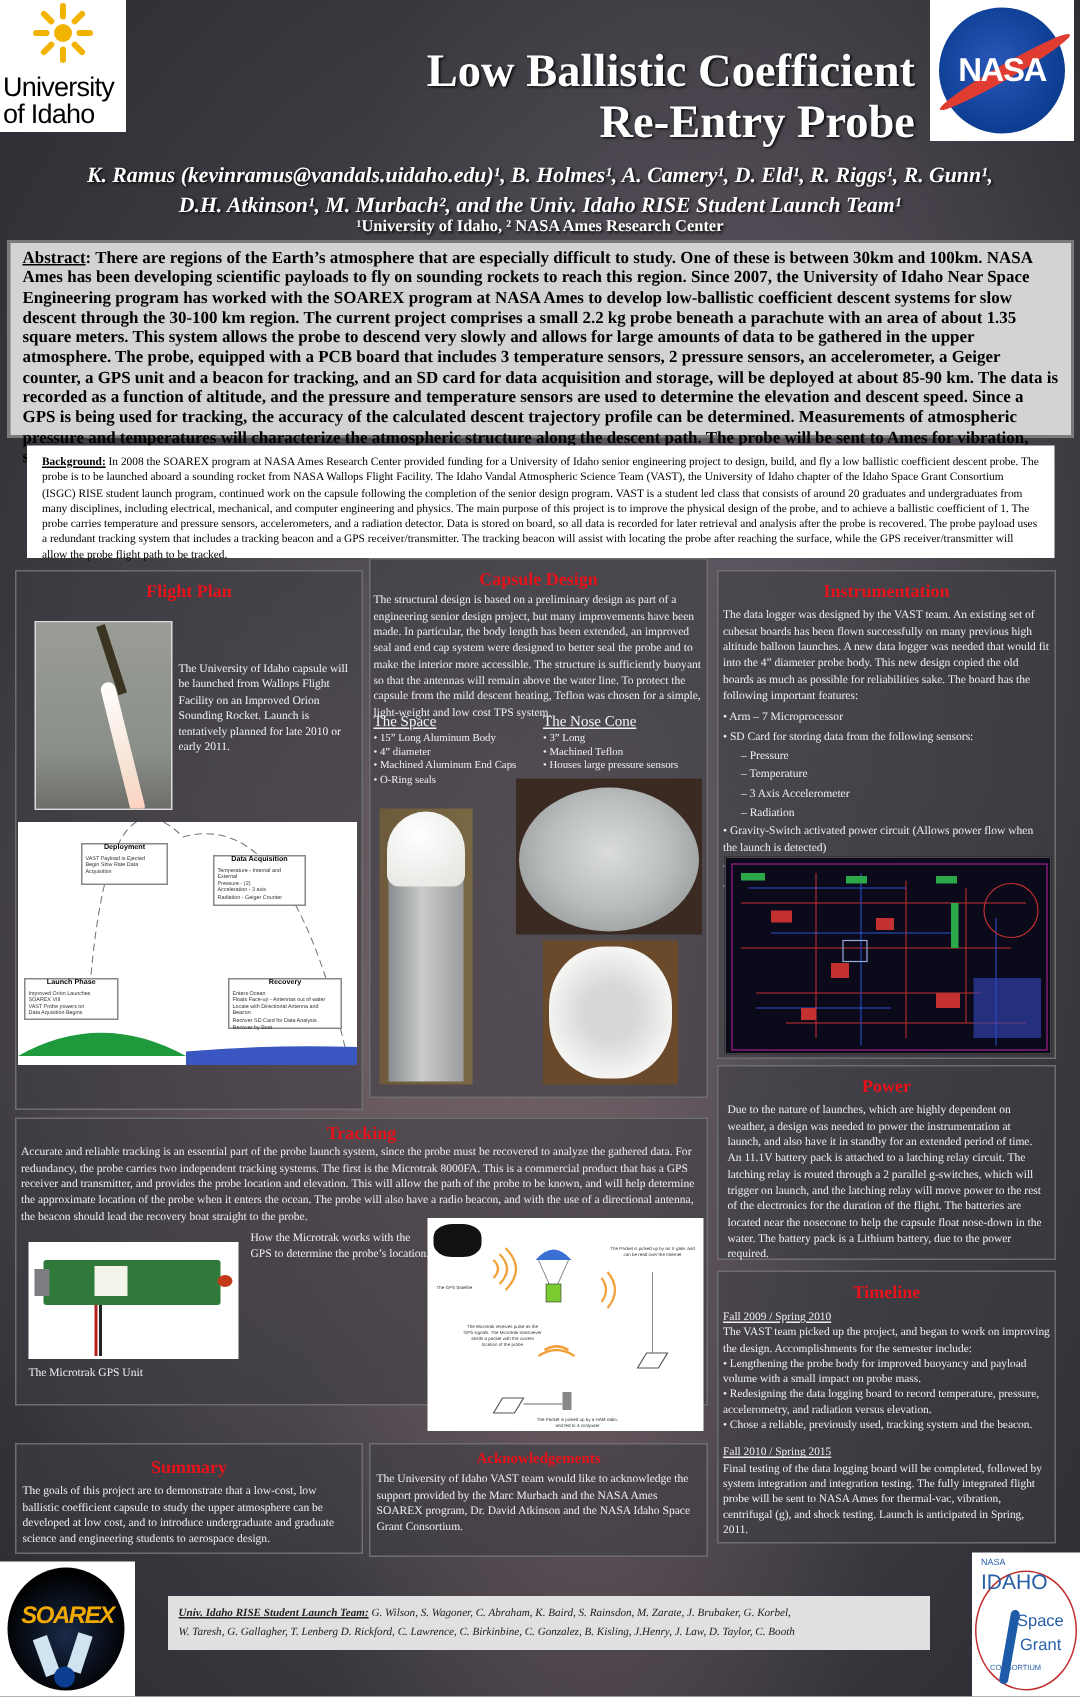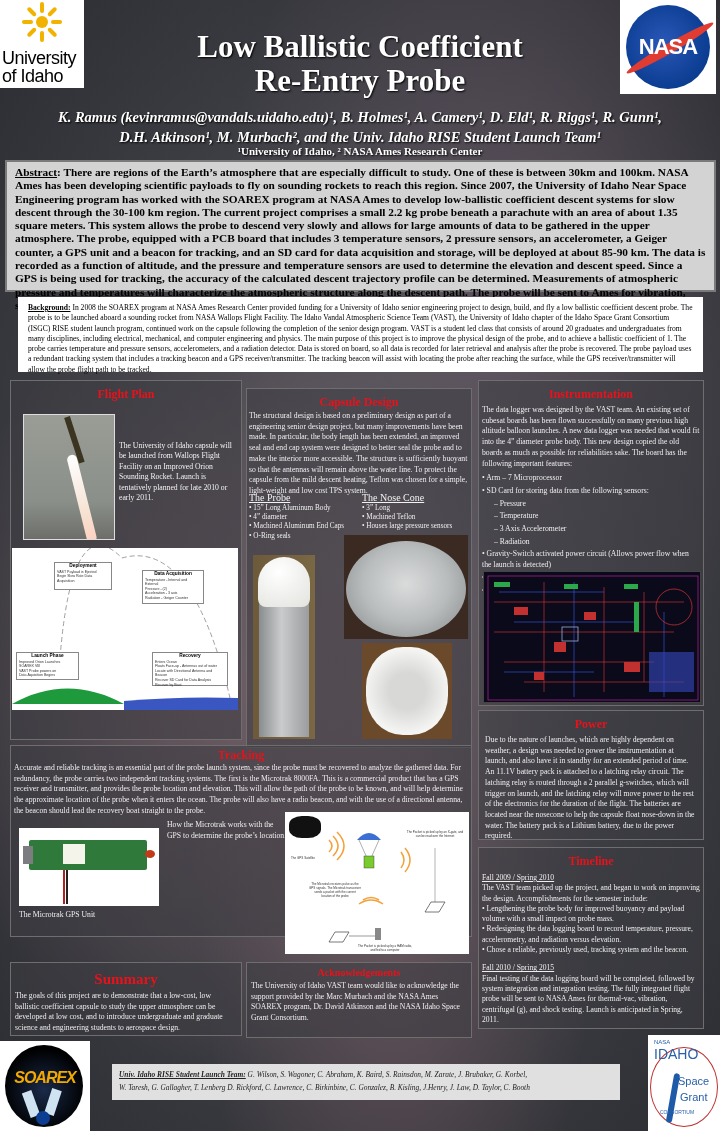--- a/index.html
+++ b/index.html
@@ -12,38 +12,38 @@
       radial-gradient(ellipse at 50% 50%, #5a5a60 0%, #3e3f45 55%, #2c2d32 100%);}
   .abs{position:absolute}
   .logo-ui{left:0;top:0;width:84px;height:88px;background:#fff;display:flex;flex-direction:column;align-items:flex-start;justify-content:flex-end;padding:0 0 3px 2px}
   .logo-ui .sun{position:absolute;left:22px;top:2px;width:40px;height:40px}
   .logo-ui .t1{font-family:"Liberation Sans",sans-serif;font-size:18px;color:#000;line-height:17px;letter-spacing:-0.5px}
   .logo-ui .t2{font-family:"Liberation Sans",sans-serif;font-size:18px;color:#000;line-height:18px;letter-spacing:-0.5px}
   .logo-nasa{left:620px;top:0;width:96px;height:94px;background:#fff;display:flex;align-items:center;justify-content:center}
   .nasa-disc{width:84px;height:84px;border-radius:50%;background:radial-gradient(circle at 45% 45%,#2a57b8,#0b3d91 70%);position:relative;display:flex;align-items:center;justify-content:center}
   .nasa-disc span{font-family:"Liberation Sans",sans-serif;font-weight:bold;font-size:22px;color:#fff;position:relative;z-index:2;letter-spacing:-1px}
   .nasa-disc .swoosh{position:absolute;left:-6px;top:38px;width:100px;height:10px;background:#e03c31;transform:rotate(-30deg);border-radius:50%;z-index:1}
-  .title{left:110px;width:500px;top:30px;text-align:center;font-size:31px;font-weight:bold;line-height:34px;color:#fff;text-shadow:1px 1px 2px #000}
+  .title{left:110px;width:500px;top:30px;text-align:right;font-size:31px;font-weight:bold;line-height:34px;color:#fff;text-shadow:1px 1px 2px #000}
   .authors{left:20px;width:680px;top:107px;text-align:center;font-size:14.5px;font-style:italic;font-weight:bold;line-height:20px;text-shadow:1px 1px 2px #000}
   .affil{left:20px;width:680px;top:145px;text-align:center;font-size:11px;font-weight:bold;text-shadow:1px 1px 2px #000}
   .abstract{left:5px;top:160px;width:711px;height:132px;background:#d3d3d3;color:#000;font-size:11.3px;font-weight:bold;line-height:13.3px;padding:4px 8px;border:2px solid #7a7a7a}
   .abstract u,.bg u{text-decoration:underline}
   .bg{left:18px;top:297px;width:685px;height:75px;background:#fff;color:#000;font-size:7.6px;line-height:10.3px;padding:6px 10px;}
   .panel{border:1px solid #6e6e6e;background:rgba(60,60,66,.55)}
   .ptitle{color:#e8121b;font-weight:bold;text-align:center;font-size:12px}
   .ptext{font-size:7.7px;line-height:10.7px;color:#eee}
   .flight{left:10px;top:380px;width:232px;height:360px}
   .rocket{left:12px;top:33px;width:92px;height:126px;background:linear-gradient(180deg,#9a9d96 0%,#8a8f89 70%,#6d6e69 100%);border:1px solid #ddd;overflow:hidden}
   .rocket .body{position:absolute;left:40px;top:2px;width:6px;height:48px;background:#3a3420;transform:rotate(-18deg);transform-origin:top}
   .rocket .plume{position:absolute;left:42px;top:40px;width:10px;height:90px;background:linear-gradient(180deg,#fff,#f6e0d0 70%,#ffd0c0);transform:rotate(-14deg);transform-origin:top;border-radius:5px}
   .flight-text{left:108px;top:60px;width:115px;color:#f2f2f2;font-size:7.7px;line-height:10.4px}
   .diagram{left:12px;top:548px;width:226px;height:162px;background:#fff;color:#000;font-family:"Liberation Sans",sans-serif}
   .dbox{position:absolute;border:1px solid #888;background:#fff;font-size:3.6px;line-height:4.6px;padding:1px 2px;color:#333}
   .dbox b{display:block;text-align:center;font-size:4.8px;color:#000;margin-bottom:1px}
-  .capsule{left:246px;top:388px;width:226px;height:360px}
+  .capsule{left:246px;top:372px;width:226px;height:360px}
   .cap-text{left:2px;top:22px;width:222px}
   .cols{left:2px;top:103px;width:222px;display:flex;gap:4px}
   .cols .col{flex:1}
   .cols .h{font-size:10px;text-decoration:underline;line-height:12px;color:#f2f2f2}
   .cols .it{font-size:7.2px;line-height:9.2px;color:#eee}
   .instr{left:478px;top:380px;width:226px;height:326px}
   .pcb{left:4px;top:190px;width:218px;height:132px;background:#0a0a1a;border:1px solid #444;overflow:hidden}
   .power{left:478px;top:710px;width:226px;height:130px}
   .timeline{left:478px;top:847px;width:226px;height:182px}
   .tracking{left:10px;top:745px;width:462px;height:192px}
@@ -143,21 +143,21 @@
     <div>Recover SD Card for Data Analysis</div>
     <div>Recover by Boat</div>
   </div>
 </div>
 
 <div class="abs panel capsule">
   <div class="ptitle" style="margin-top:6px">Capsule Design</div>
   <div class="abs ptext cap-text">The structural design is based on a preliminary design as part of a engineering senior design project, but many improvements have been made. In particular, the body length has been extended, an improved seal and end cap system were designed to better seal the probe and to make the interior more accessible. The structure is sufficiently buoyant so that the antennas will remain above the water line. To protect the capsule from the mild descent heating, Teflon was chosen for a simple, light-weight and low cost TPS system.</div>
   <div class="abs cols">
     <div class="col">
-      <div class="h">The Probe</div>
+      <div class="h">The Space</div>
       <div class="it">• 15” Long Aluminum Body</div>
       <div class="it">• 4” diameter</div>
       <div class="it">• Machined Aluminum End Caps</div>
       <div class="it">• O-Ring seals</div>
     </div>
     <div class="col">
       <div class="h">The Nose Cone</div>
       <div class="it">• 3” Long</div>
       <div class="it">• Machined Teflon</div>
       <div class="it">• Houses large pressure sensors</div>
@@ -273,21 +273,21 @@
       <line x1="64" y1="124" x2="90" y2="124" stroke="#555" stroke-width="0.6"></line>
       <rect x="90" y="116" width="6" height="12" fill="#888"></rect>
     </svg>
     <div class="abs" style="left:24px;top:70px;font-size:3px;width:52px;text-align:center">The Microtrak receives pulse as the GPS signals. The Microtrak transceiver sends a packet with the current location of the probe</div>
     <div class="abs" style="left:120px;top:18px;font-size:3px;width:60px;text-align:center">The Packet is picked up by an X-gate, and can be read over the Internet</div>
     <div class="abs" style="left:70px;top:132px;font-size:3px;width:60px;text-align:center">The Packet is picked up by a HAM radio, and fed to a computer</div>
   </div>
 </div>
 
 <div class="abs panel summary">
-  <div class="ptitle" style="margin-top:8px;font-size:15px">Summary</div>
+  <div class="ptitle" style="margin-top:8px;font-size:12px">Summary</div>
   <div class="ptext" style="padding:3px 4px">The goals of this project are to demonstrate that a low-cost, low ballistic coefficient capsule to study the upper atmosphere can be developed at low cost, and to introduce undergraduate and graduate science and engineering students to aerospace design.</div>
 </div>
 
 <div class="abs panel ack">
   <div class="ptitle" style="margin-top:4px;font-size:10px">Acknowledgements</div>
   <div class="ptext" style="padding:3px 4px">The University of Idaho VAST team would like to acknowledge the support provided by the Marc Murbach and the NASA Ames SOAREX program, Dr. David Atkinson and the NASA Idaho Space Grant Consortium.</div>
 </div>
 
 <div class="abs soarex">
   <div class="disc"></div>

